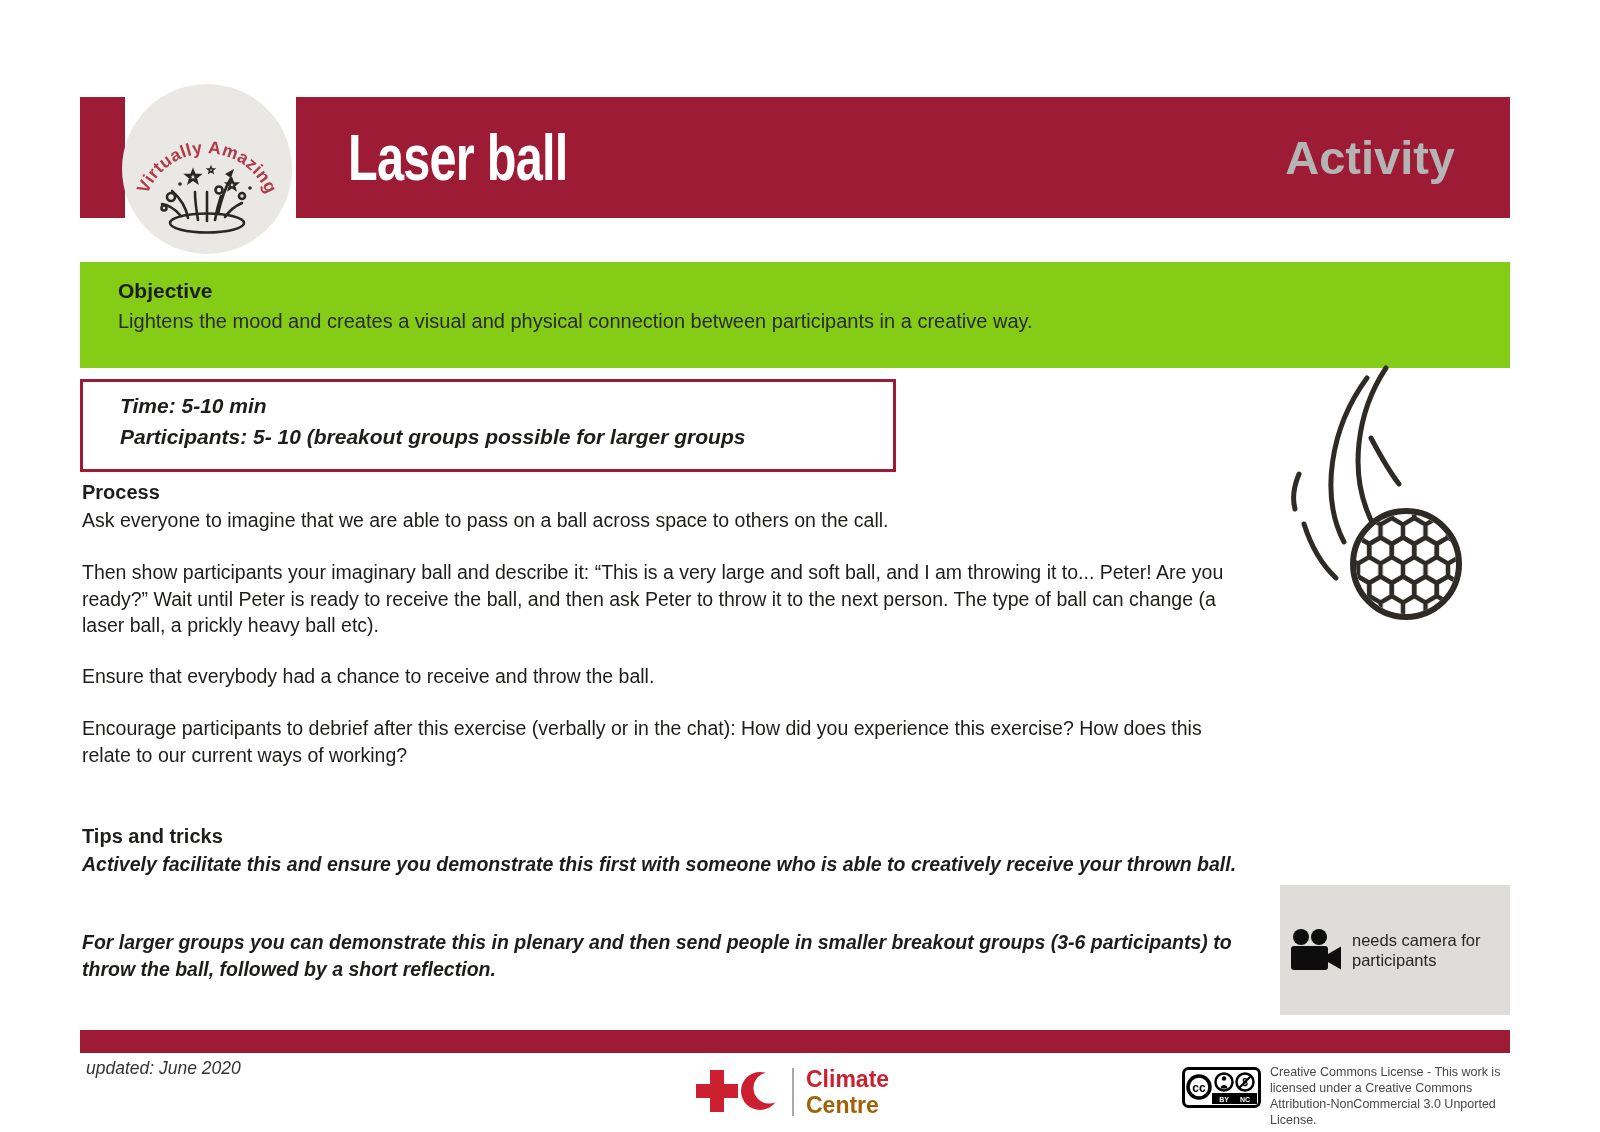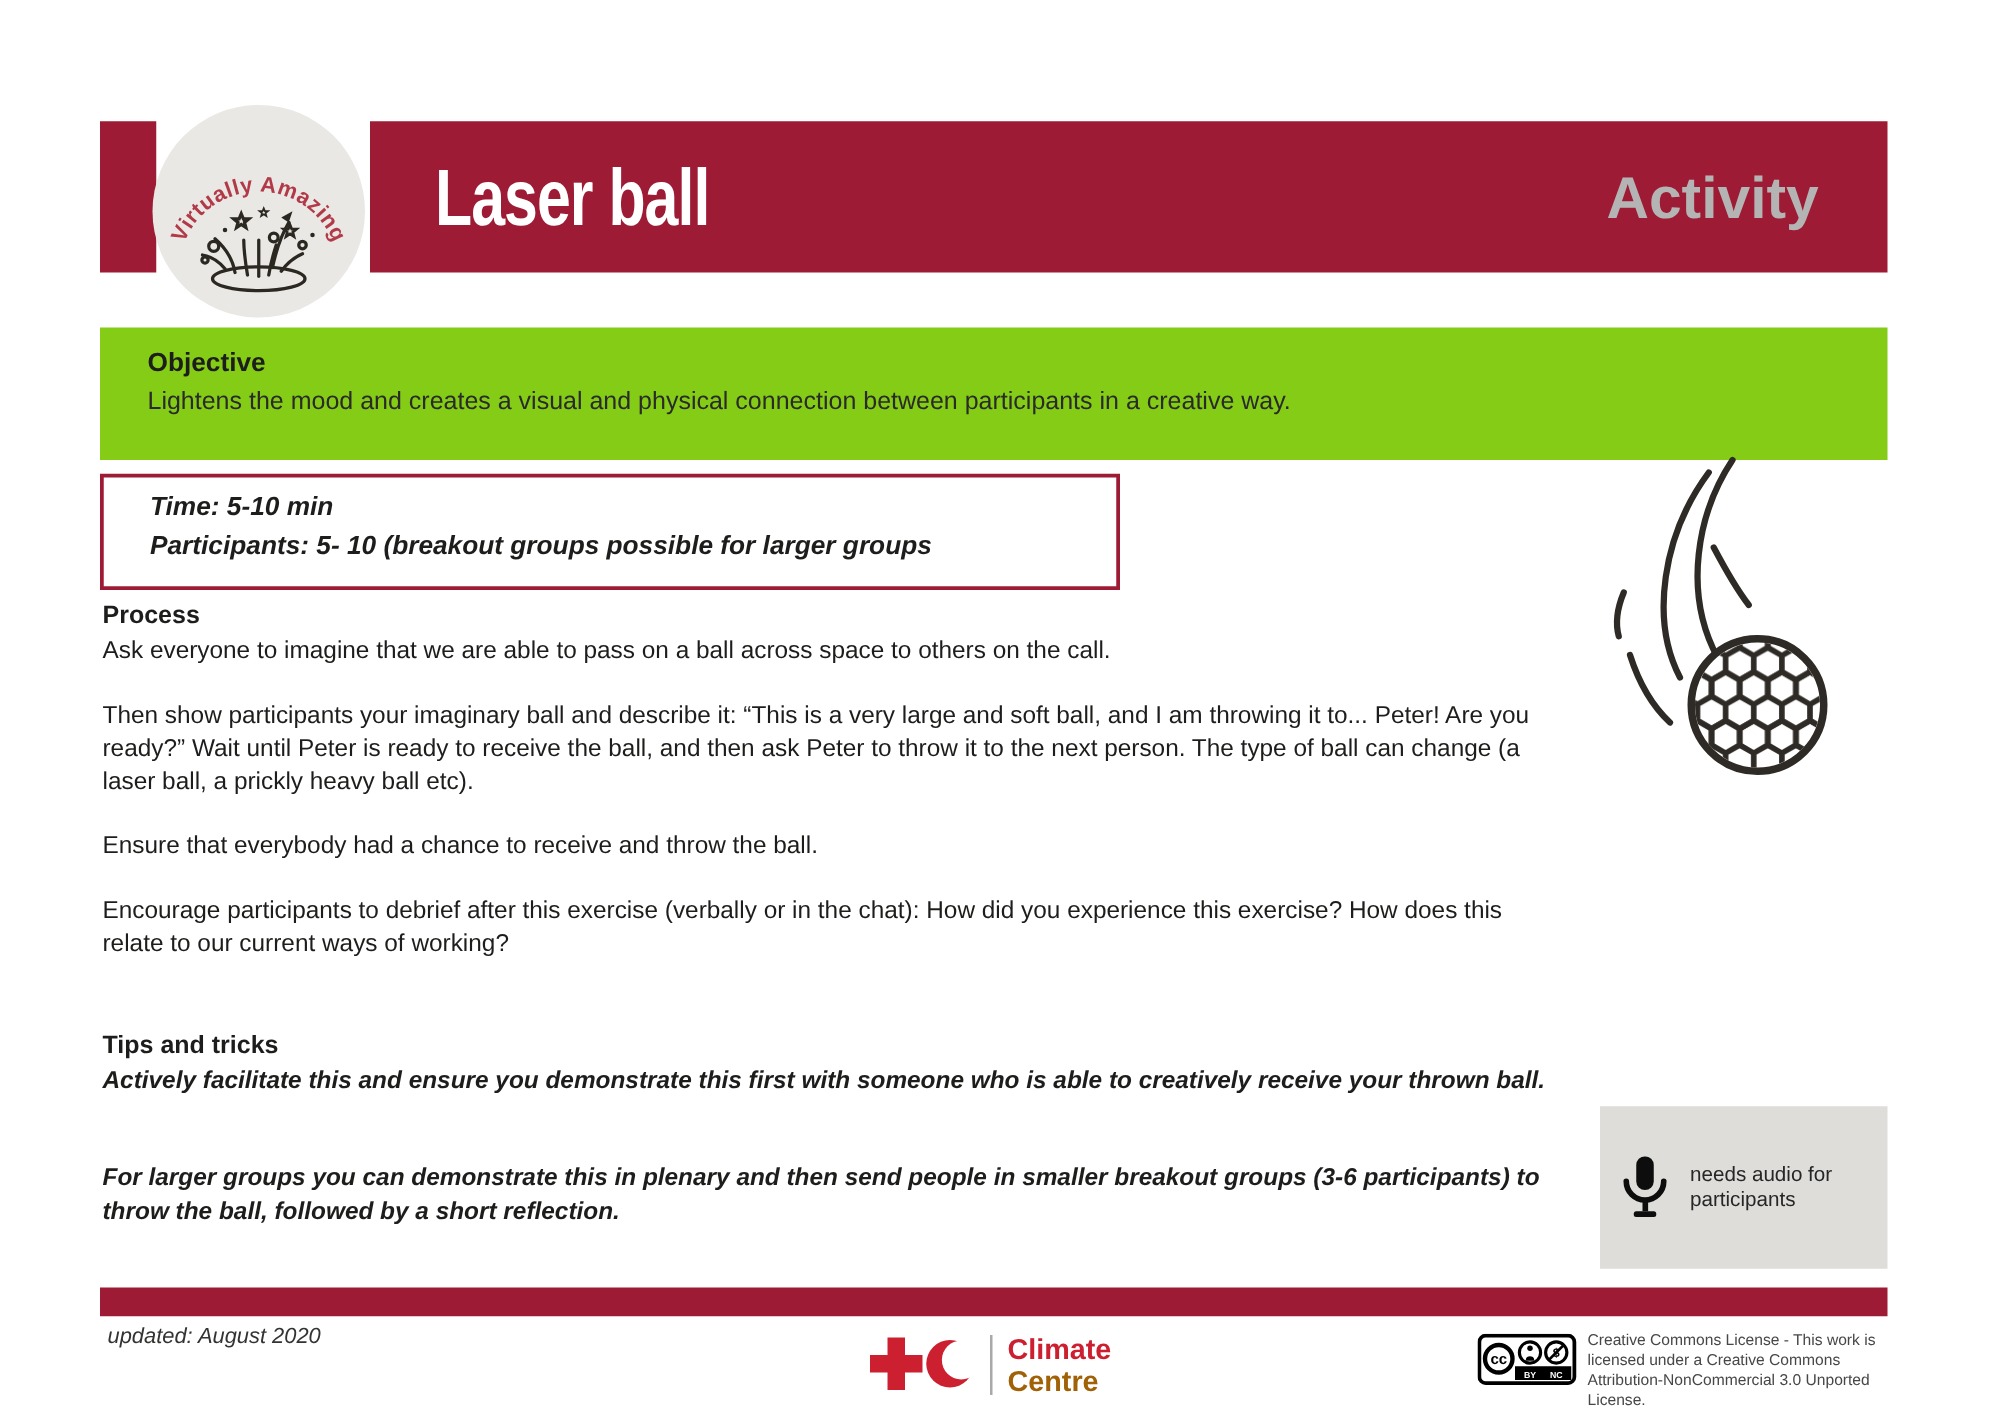--- a/index.html
+++ b/index.html
@@ -159,34 +159,36 @@
         <circle cx="138" cy="202" r="53" fill="#ffffff"></circle>
         <circle cx="138" cy="202" r="50" fill="url(#hexp)"></circle>
         <circle cx="138" cy="202" r="53" fill="none" stroke="#2e2a25" stroke-width="6"></circle>
       </g>
     </svg>
   </div>
 
   <aside class="reqbox">
     <div class="req-row">
       <span class="req-icon">
-        <svg width="36" height="50" viewBox="0 0 36 50">
-          <rect x="11" y="0" width="14" height="27" rx="7" fill="#0d0d0d"></rect>
-          <path d="M3 20 a15 15 0 0 0 30 0" fill="none" stroke="#0d0d0d" stroke-width="4.5" stroke-linecap="round"></path>
-          <rect x="16" y="36" width="4.5" height="8" fill="#0d0d0d"></rect>
-          <rect x="9" y="44" width="18" height="4.5" rx="2" fill="#0d0d0d"></rect>
+        <svg width="50" height="42" viewBox="0 0 50 42">
+          <g fill="#0d0d0d">
+            <circle cx="10" cy="8" r="8"></circle>
+            <circle cx="28" cy="8" r="8"></circle>
+            <rect x="0" y="17" width="37" height="24" rx="3"></rect>
+            <path d="M37 25 L50 17.5 L50 40.5 L37 33 Z"></path>
+          </g>
         </svg>
       </span>
-      <span class="req-label">needs audio for participants</span>
+      <span class="req-label">needs camera for participants</span>
     </div>
   </aside>
 
   <footer>
     <div class="footer-bar"></div>
-    <p class="updated">updated: August 2020</p>
+    <p class="updated">updated: June 2020</p>
 
     <div class="org-logo">
       <svg width="86" height="48" viewBox="0 0 86 48">
         <path d="M14 2 h14 v14 h14 v14 h-14 v14 h-14 v-14 h-14 v-14 h14 z" fill="#cc2031"></path>
         <circle cx="64" cy="23" r="19" fill="#cc2031"></circle>
         <circle cx="73" cy="20" r="15.5" fill="#ffffff"></circle>
       </svg>
       <div class="org-divider"></div>
       <div class="org-name">
         <span class="top">Climate</span>

